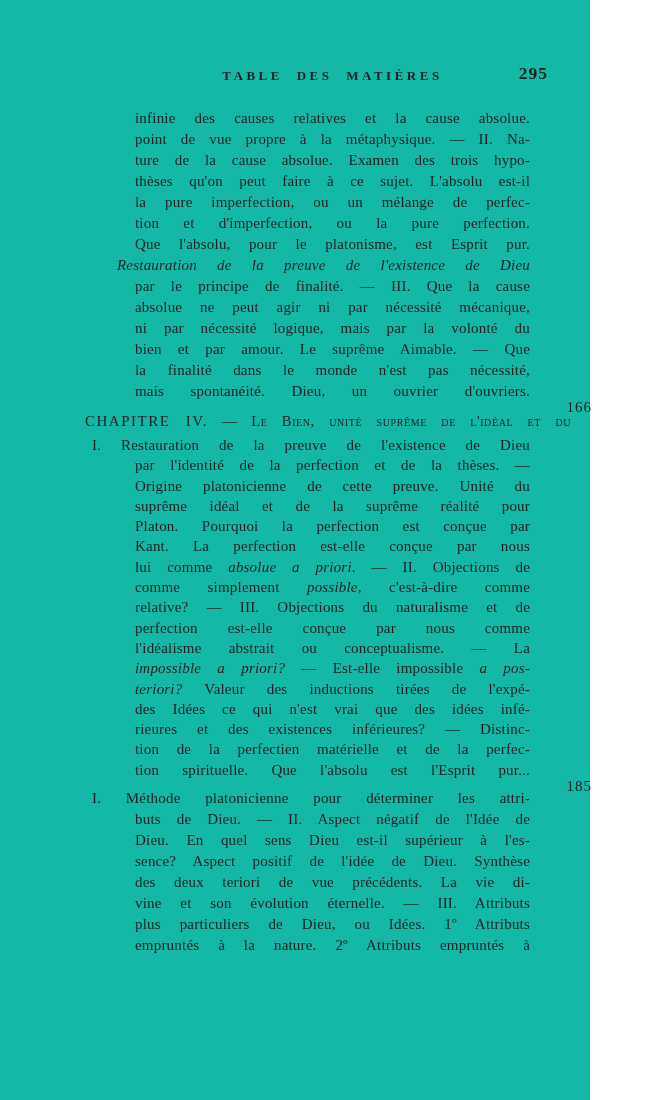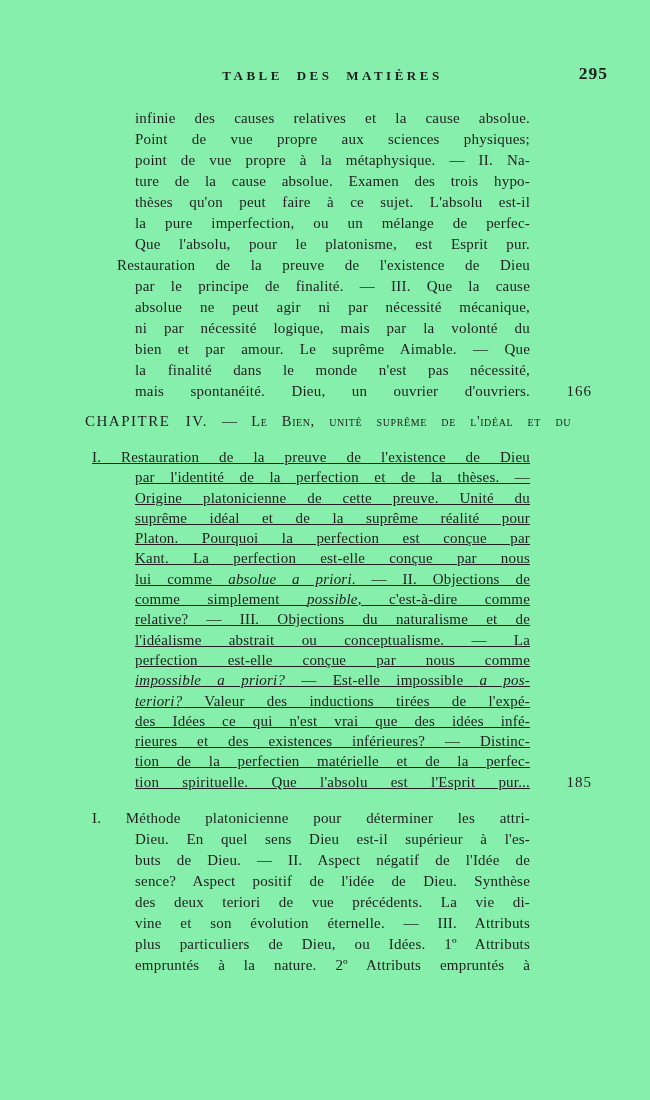--- a/index.html
+++ b/index.html
@@ -1,22 +1,22 @@
 <!DOCTYPE html>
 <html><head>
 <meta charset="utf-8">
 <style>
   * { margin: 0; padding: 0; box-sizing: border-box; }
   html, body { width: 650px; height: 1100px; }
   body { background: #ffffff; overflow: hidden; }
 
   .page {
     position: relative;
-    width: 650px; height: 1100px;
-    background: #86efac;
+    width: 590px; height: 1100px;
+    background: #14b8a6;
     color: #1f1f1f;
     font-family: "Liberation Serif", serif;
   }
 
   .running-head-title {
     position: absolute; top: 68px; left: 135px; width: 395px;
     text-align: center;
     font-size: 13px; font-weight: bold;
     letter-spacing: 3.5px; word-spacing: 7px;
   }
@@ -26,62 +26,62 @@
   }
 
   .column { position: absolute; left: 135px; top: 108px; width: 395px; }
 
   .line {
     font-size: 15px; line-height: 21px;
     text-align: justify; text-align-last: justify;
     letter-spacing: 0.2px;
     position: relative;
   }
-  .hang  { margin-left: -18px; }
+  .hang  { margin-left: -18px; font-style: italic; }
   .firstline { margin-left: -43px; }
   .it { font-style: italic; }
 
   .page-ref {
-    position: absolute; right: -62px; top: 0;
+    position: absolute; right: -62px; top: 16px;
     letter-spacing: 1px;
   }
 
   .chap-head { margin-top: 9px; }
   .chap-line1 {
     margin-left: -50px; width: 486px;
     text-align: justify; text-align-last: justify;
     line-height: 19px;
   }
   .chap-label { font-size: 15px; letter-spacing: 1.5px; }
   .chap-dash  { font-size: 15px; }
   .chap-sc    { font-variant: small-caps; font-size: 14.5px; letter-spacing: 0.6px; }
   .chap-line2 { text-align: center; line-height: 19px; }
 
-  .ch4para { margin-top: 16px; text-decoration: underline; }
+  .ch4para { margin-top: 4px; }
   .ch4para .line { line-height: 20.3px; }
   .ch5head { margin-top: 8px; }
-  .ch5para { margin-top: 16px; }
+  .ch5para { margin-top: 8px; }
 </style>
 </head>
 <body>
 
 <div class="page">
 
   <div class="running-head-title">TABLE DES MATIÈRES</div>
   <div class="running-head-page">295</div>
 
   <div class="column">
 
     <div class="para">
       <div class="line">infinie des causes relatives et la cause absolue.</div>
-      <div class="line">Point de vue propre aux sciences physiques;</div>
       <div class="line">point de vue propre à la métaphysique. — II. Na-</div>
       <div class="line">ture de la cause absolue. Examen des trois hypo-</div>
       <div class="line">thèses qu'on peut faire à ce sujet. L'absolu est-il</div>
       <div class="line">la pure imperfection, ou un mélange de perfec-</div>
+      <div class="line">tion et d'imperfection, ou la pure perfection.</div>
       <div class="line">Que l'absolu, pour le platonisme, est Esprit pur.</div>
       <div class="line hang">Restauration de la preuve de l'existence de Dieu</div>
       <div class="line">par le principe de finalité. — III. Que la cause</div>
       <div class="line">absolue ne peut agir ni par nécessité mécanique,</div>
       <div class="line">ni par nécessité logique, mais par la volonté du</div>
       <div class="line">bien et par amour. Le suprême Aimable. — Que</div>
       <div class="line">la finalité dans le monde n'est pas nécessité,</div>
       <div class="line">
         <span>mais spontanéité. Dieu, un ouvrier d'ouvriers.</span>
         <span class="page-ref">166</span>
@@ -99,38 +99,38 @@
     <div class="para ch4para">
       <div class="line firstline">I. Restauration de la preuve de l'existence de Dieu</div>
       <div class="line">par l'identité de la perfection et de la thèses. —</div>
       <div class="line">Origine platonicienne de cette preuve. Unité du</div>
       <div class="line">suprême idéal et de la suprême réalité pour</div>
       <div class="line">Platon. Pourquoi la perfection est conçue par</div>
       <div class="line">Kant. La perfection est-elle conçue par nous</div>
       <div class="line"><span>lui comme </span><span class="it">absolue a priori</span><span>. — II. Objections de</span></div>
       <div class="line"><span>comme simplement </span><span class="it">possible</span><span>, c'est-à-dire comme</span></div>
       <div class="line">relative? — III. Objections du naturalisme et de</div>
+      <div class="line">perfection est-elle conçue par nous comme</div>
       <div class="line">l'idéalisme abstrait ou conceptualisme. — La</div>
-      <div class="line">perfection est-elle conçue par nous comme</div>
       <div class="line"><span class="it">impossible a priori?</span><span> — Est-elle impossible </span><span class="it">a pos-</span></div>
       <div class="line"><span class="it">teriori?</span><span> Valeur des inductions tirées de l'expé-</span></div>
       <div class="line">des Idées ce qui n'est vrai que des idées infé-</div>
       <div class="line">rieures et des existences inférieures? — Distinc-</div>
       <div class="line">tion de la perfectien matérielle et de la perfec-</div>
       <div class="line">
         <span>tion spirituelle. Que l'absolu est l'Esprit pur...</span>
         <span class="page-ref">185</span>
       </div>
     </div>
 
 
     <div class="para ch5para">
       <div class="line firstline">I. Méthode platonicienne pour déterminer les attri-</div>
+      <div class="line">buts de Dieu. — II. Aspect négatif de l'Idée de</div>
       <div class="line">Dieu. En quel sens Dieu est-il supérieur à l'es-</div>
-      <div class="line">buts de Dieu. — II. Aspect négatif de l'Idée de</div>
       <div class="line">sence? Aspect positif de l'idée de Dieu. Synthèse</div>
       <div class="line">des deux teriori de vue précédents. La vie di-</div>
       <div class="line">vine et son évolution éternelle. — III. Attributs</div>
       <div class="line">plus particuliers de Dieu, ou Idées. 1º Attributs</div>
       <div class="line">empruntés à la nature. 2º Attributs empruntés à</div>
     </div>
 
   </div>
 </div>
 

